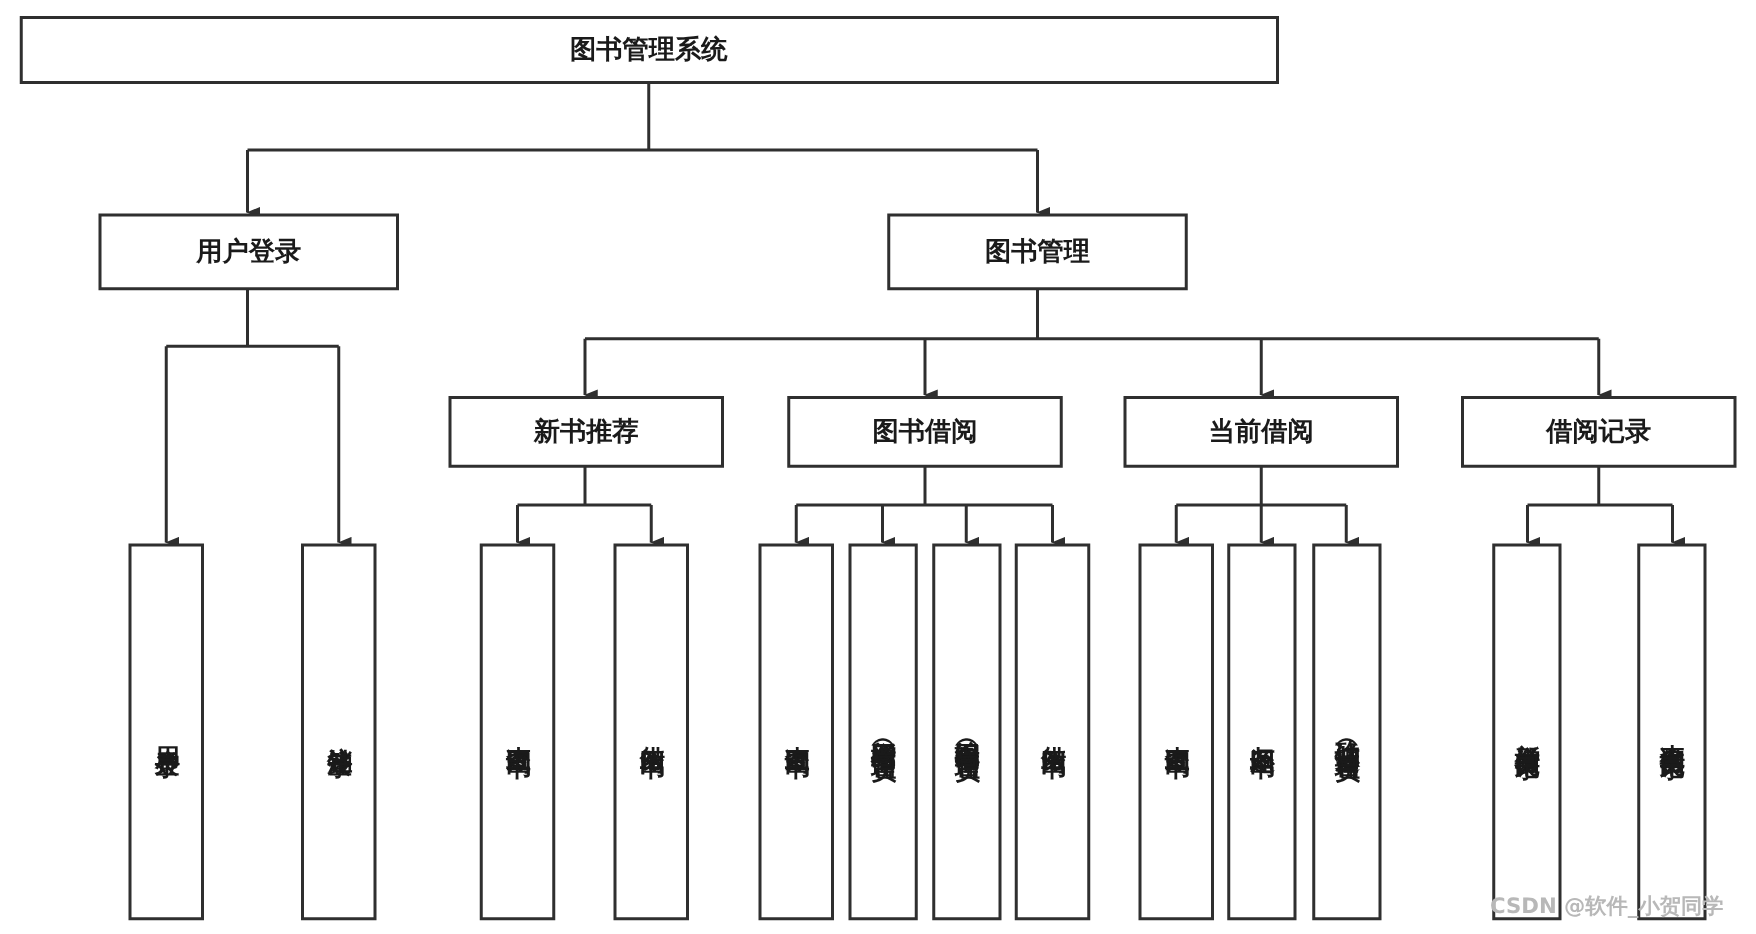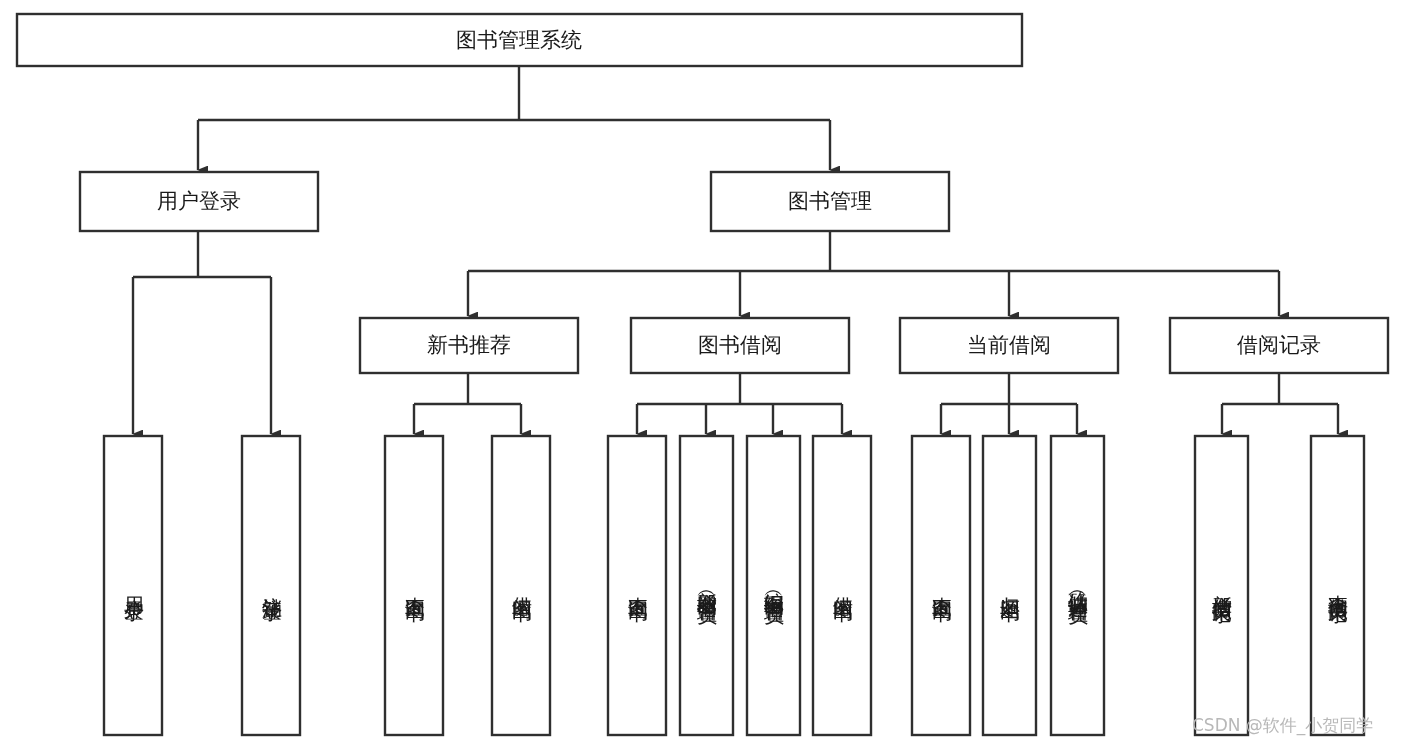--- a/index.html
+++ b/index.html
@@ -11,20 +11,21 @@
     width: 1405px;
     height: 747px;
     font-family: "DejaVu Sans", "Liberation Sans", sans-serif;
     overflow: hidden;
     position: relative;
   }
   #diagram-root {
     position: relative;
     width: 1405px;
     height: 747px;
+    font-weight: bold;
   }
   svg.diagram-canvas {
     position: absolute;
     top: 0;
     left: 0;
     width: 1405px;
     height: 747px;
   }
   .node-box {
     fill: #ffffff;

